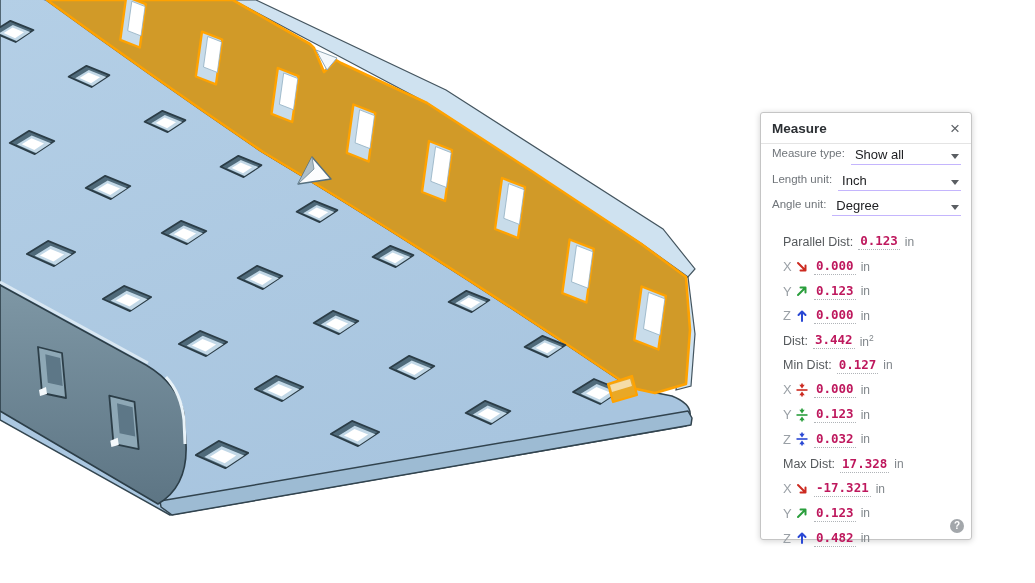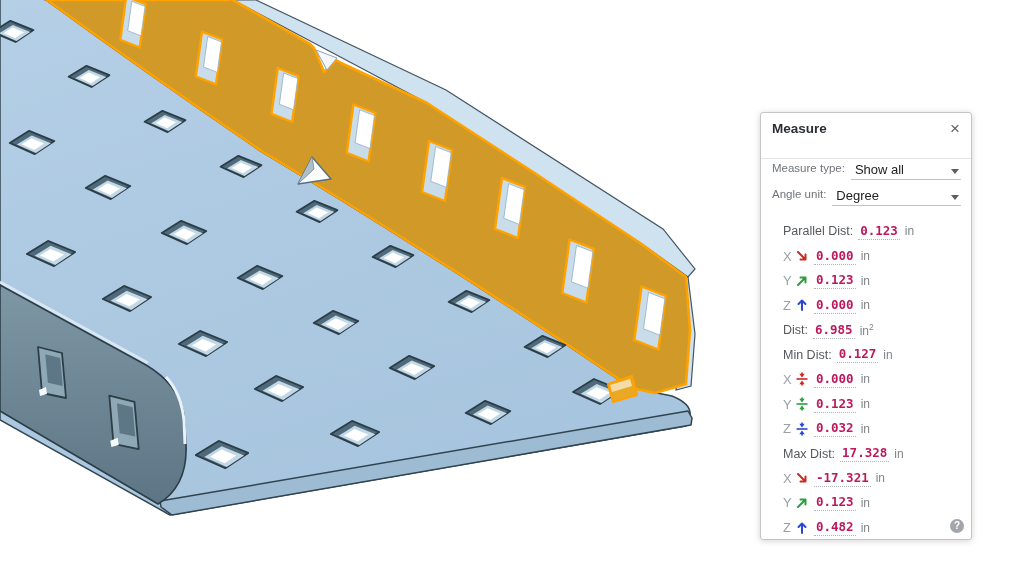--- a/index.html
+++ b/index.html
@@ -3,21 +3,21 @@
 <meta charset="utf-8">
 <style>
   html,body{margin:0;padding:0;}
   body{width:1035px;height:583px;overflow:hidden;background:var(--viewport_bg,#fff);
        font-family:"Liberation Sans",sans-serif;position:relative;}
   #viewport{position:absolute;left:0;top:0;width:1035px;height:583px;}
   
   .panel{position:absolute;left:760px;top:112px;width:212px;height:428px;background:#fff;
          border:1px solid #c5c5c5;border-radius:3px;box-shadow:0 1px 6px rgba(0,0,0,.18);
          box-sizing:border-box;}
-  .phead{display:flex;align-items:center;padding:8px 10px 22px 11px;border-bottom:1px solid #e4e4e4;cursor:move;}
+  .phead{display:flex;align-items:center;padding:8px 10px 7px 11px;border-bottom:1px solid #e4e4e4;cursor:move;}
   .ptitle{flex:1;font-size:13.5px;font-weight:bold;color:#2b2f33;}
   .pclose{font-size:17px;line-height:12px;color:#5f6368;cursor:pointer;padding:0 1px;}
   .dds{padding:3px 10px 1px 11px;}
   .ddrow{display:flex;align-items:flex-start;height:25.5px;gap:6px;}
   .ddlabel{font-size:11.5px;color:#70757a;padding-bottom:3px;white-space:nowrap;}
   .ddfield{flex:1;display:flex;align-items:flex-end;justify-content:space-between;
            border-bottom:1px solid #c4b5fd;padding:0 2px 2px 4px;cursor:pointer;}
   .ddvalue{font-size:13px;color:#202124;}
   .caret{width:0;height:0;border-left:4.5px solid transparent;border-right:4.5px solid transparent;
          border-top:5px solid #5a5e62;margin-bottom:3px;}
@@ -243,20 +243,27 @@
   </div>
   <div class="dds">
     <div class="ddrow">
       <span class="ddlabel">Measure type:</span>
       <span class="ddfield">
         <span class="ddvalue">Show all</span>
         <span class="caret"></span>
       </span>
     </div>
     <div class="ddrow">
+      <span class="ddlabel">Length unit:</span>
+      <span class="ddfield">
+        <span class="ddvalue">Inch</span>
+        <span class="caret"></span>
+      </span>
+    </div>
+    <div class="ddrow">
       <span class="ddlabel">Angle unit:</span>
       <span class="ddfield">
         <span class="ddvalue">Degree</span>
         <span class="caret"></span>
       </span>
     </div>
   </div>
   <div class="mrows" id="mrows">
       <div class="mrow">
         <span class="mlabel">Parallel Dist:</span>
@@ -288,21 +295,21 @@
         <span style="display:flex">
           <svg class="aicon" viewBox="0 0 14 14">
             <path d="M7,12 L7,3 M3.5,6 L7,2.5 L10.5,6" fill="none" stroke="#2a48d4" stroke-width="2" stroke-linecap="round" stroke-linejoin="round"></path>
           </svg>
         </span>
         <span class="mvalue">0.000</span>
         <span class="munit">in</span>
       </div>
       <div class="mrow">
         <span class="mlabel">Dist:</span>
-        <span class="mvalue">6.985</span>
+        <span class="mvalue">3.442</span>
         <span class="munit">in<sup>2</sup></span>
       </div>
       <div class="mrow">
         <span class="mlabel">Min Dist:</span>
         <span class="mvalue">0.127</span>
         <span class="munit">in</span>
       </div>
       <div class="mrow">
         <span class="axis">X</span>
         <span style="display:flex">

